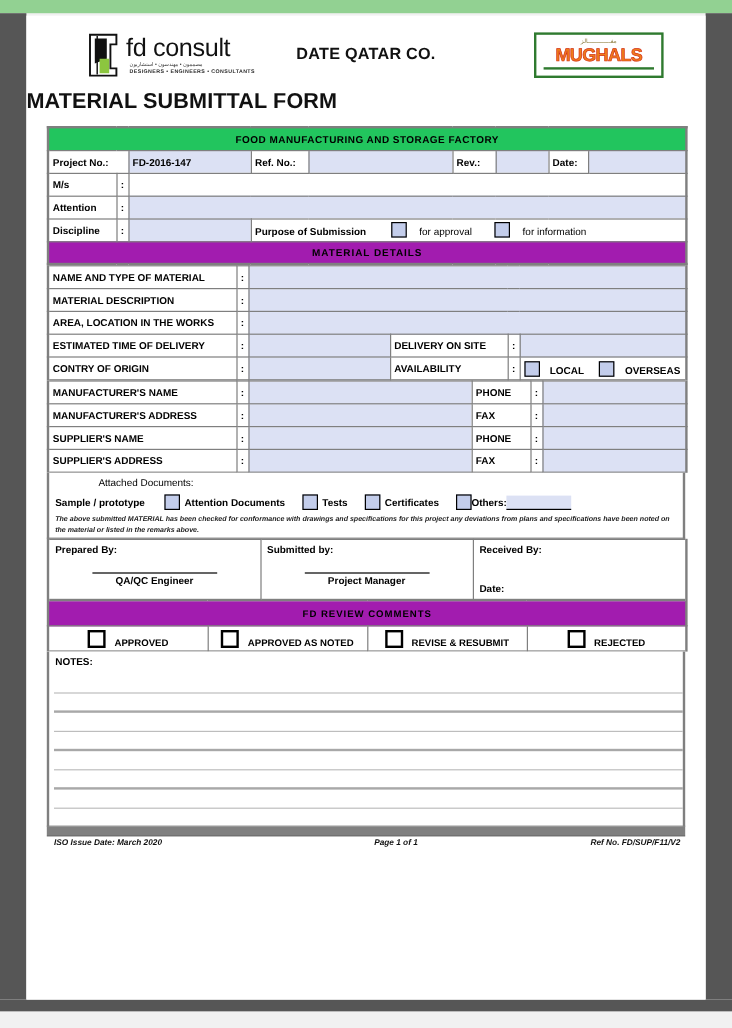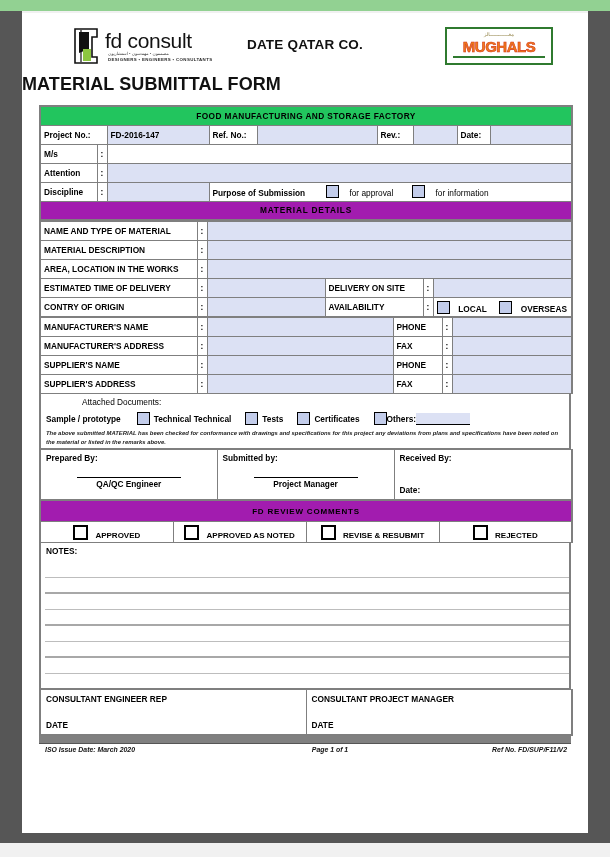--- a/index.html
+++ b/index.html
@@ -288,21 +288,21 @@
     </tbody>
       </table>
 
     <div class="attach" style="border-left:2px solid #7f7f7f;border-right:2px solid #7f7f7f;">
       <div class="attach-h">Attached Documents:</div>
       <div class="attach-row">
         <span class="inline-lbl">Sample / prototype</span>
         <span style="display:inline-block;width:16px"></span>
         <span class="cb"></span>
         <span style="display:inline-block;width:4px"></span>
-        <span class="inline-lbl">Technical Technical</span>
+        <span class="inline-lbl">Attention Documents</span>
         <span style="display:inline-block;width:14px"></span>
         <span class="cb"></span>
         <span style="display:inline-block;width:4px"></span>
         <span class="inline-lbl">Tests</span>
         <span style="display:inline-block;width:14px"></span>
         <span class="cb"></span>
         <span style="display:inline-block;width:4px"></span>
         <span class="inline-lbl">Certificates</span>
         <span style="display:inline-block;width:14px"></span>
         <span class="cb"></span>
@@ -376,38 +376,20 @@
         <div class="rule-thin"></div>
         <div class="rule-thick"></div>
         <div class="rule-thin"></div>
         <div class="rule-thick"></div>
         <div class="rule-thin"></div>
         <div class="rule-thick"></div>
         <div class="rule-thin"></div>
       </div>
     </div>
 
-    <table class="tbl cons" style="border-left:2px solid #7f7f7f;border-right:2px solid #7f7f7f;border-bottom:2px solid #7f7f7f;">
-      <colgroup>
-          <col style="width:266px">
-          <col style="width:266px">
-        </colgroup>
-      <tbody>
-          <tr>
-        <td>
-          <div class="cons-h">CONSULTANT ENGINEER REP</div>
-          <div class="cons-d">DATE</div>
-        </td>
-        <td>
-          <div class="cons-h">CONSULTANT PROJECT MANAGER</div>
-          <div class="cons-d">DATE</div>
-        </td>
-      </tr>
-    </tbody>
-      </table>
 
     <div class="footbar"></div>
     <div class="footer">
       <div class="f1">ISO Issue Date: March 2020</div>
       <div class="f2">Page 1 of 1</div>
       <div class="f3">Ref No. FD/SUP/F11/V2</div>
     </div>
 
   </div>
 </div>

